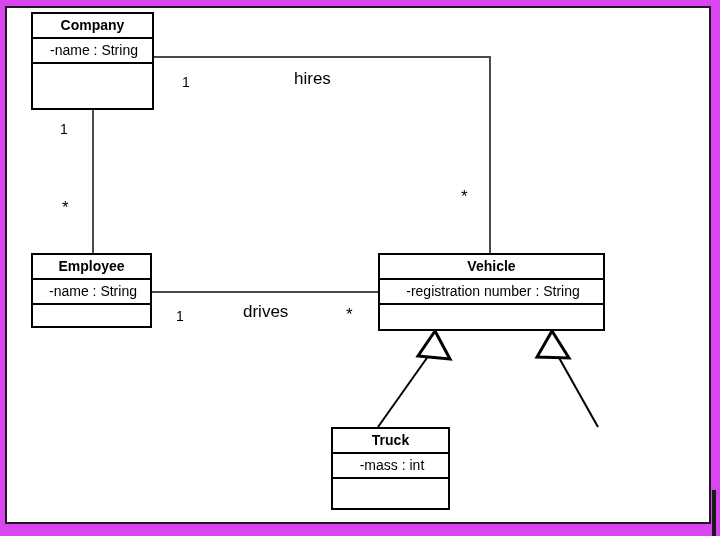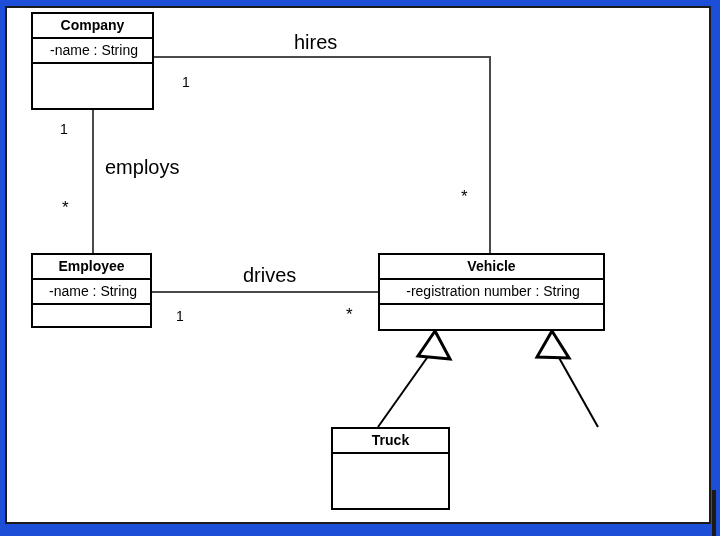--- a/index.html
+++ b/index.html
@@ -4,21 +4,21 @@
 <style>
   html, body {
     margin: 0;
     padding: 0;
     background: #ffffff;
   }
   #canvas {
     position: relative;
     width: 720px;
     height: 536px;
-    background: #1d4ed8;
+    background: #d946ef;
     font-family: "Liberation Sans", sans-serif;
     overflow: hidden;
   }
   
   #outer-frame {
     position: absolute;
     left: 5px;
     top: 6px;
     width: 706px;
     height: 518px;
@@ -66,23 +66,24 @@
     font-size: 14px;
     color: #000000;
     border-bottom: 2px solid #000000;
   }
   .uml-row.op-row {
     height: 23px;
   }
   
   .edge-label {
     position: absolute;
-    font-size: 20px;
+    font-size: 17px;
     color: #000000;
     white-space: nowrap;
+    margin-top: 38px;
   }
   .mult-label {
     position: absolute;
     font-size: 14px;
     color: #000000;
     white-space: nowrap;
   }
   .mult-label.star {
     font-size: 17px;
     line-height: 10px;
@@ -123,26 +124,26 @@
   </div>
 
   <div class="uml-class" style="left:378px; top:253px; width:227px; height:78px;">
     <div class="uml-row name-row">Vehicle</div>
     <div class="uml-row attr-row">-registration number : String</div>
     <div class="uml-row op-row" style="height:26px;"></div>
   </div>
 
   <div class="uml-class" style="left:331px; top:427px; width:119px; height:83px;">
     <div class="uml-row name-row">Truck</div>
+    <div class="uml-row attr-row">-mass : int</div>
     <div class="uml-row op-row" style="height:29px;"></div>
   </div>
 
 
   <div class="edge-label" style="left:294px; top:31px;">hires</div>
-  <div class="edge-label" style="left:105px; top:156px;">employs</div>
   <div class="edge-label" style="left:243px; top:264px;">drives</div>
 
   <div class="mult-label" style="left:182px; top:74px;">1</div>
   <div class="mult-label star" style="left:461px; top:192px;">*</div>
 
   <div class="mult-label" style="left:60px; top:121px;">1</div>
   <div class="mult-label star" style="left:62px; top:203px;">*</div>
 
   <div class="mult-label" style="left:176px; top:308px;">1</div>
   <div class="mult-label star" style="left:346px; top:310px;">*</div>

